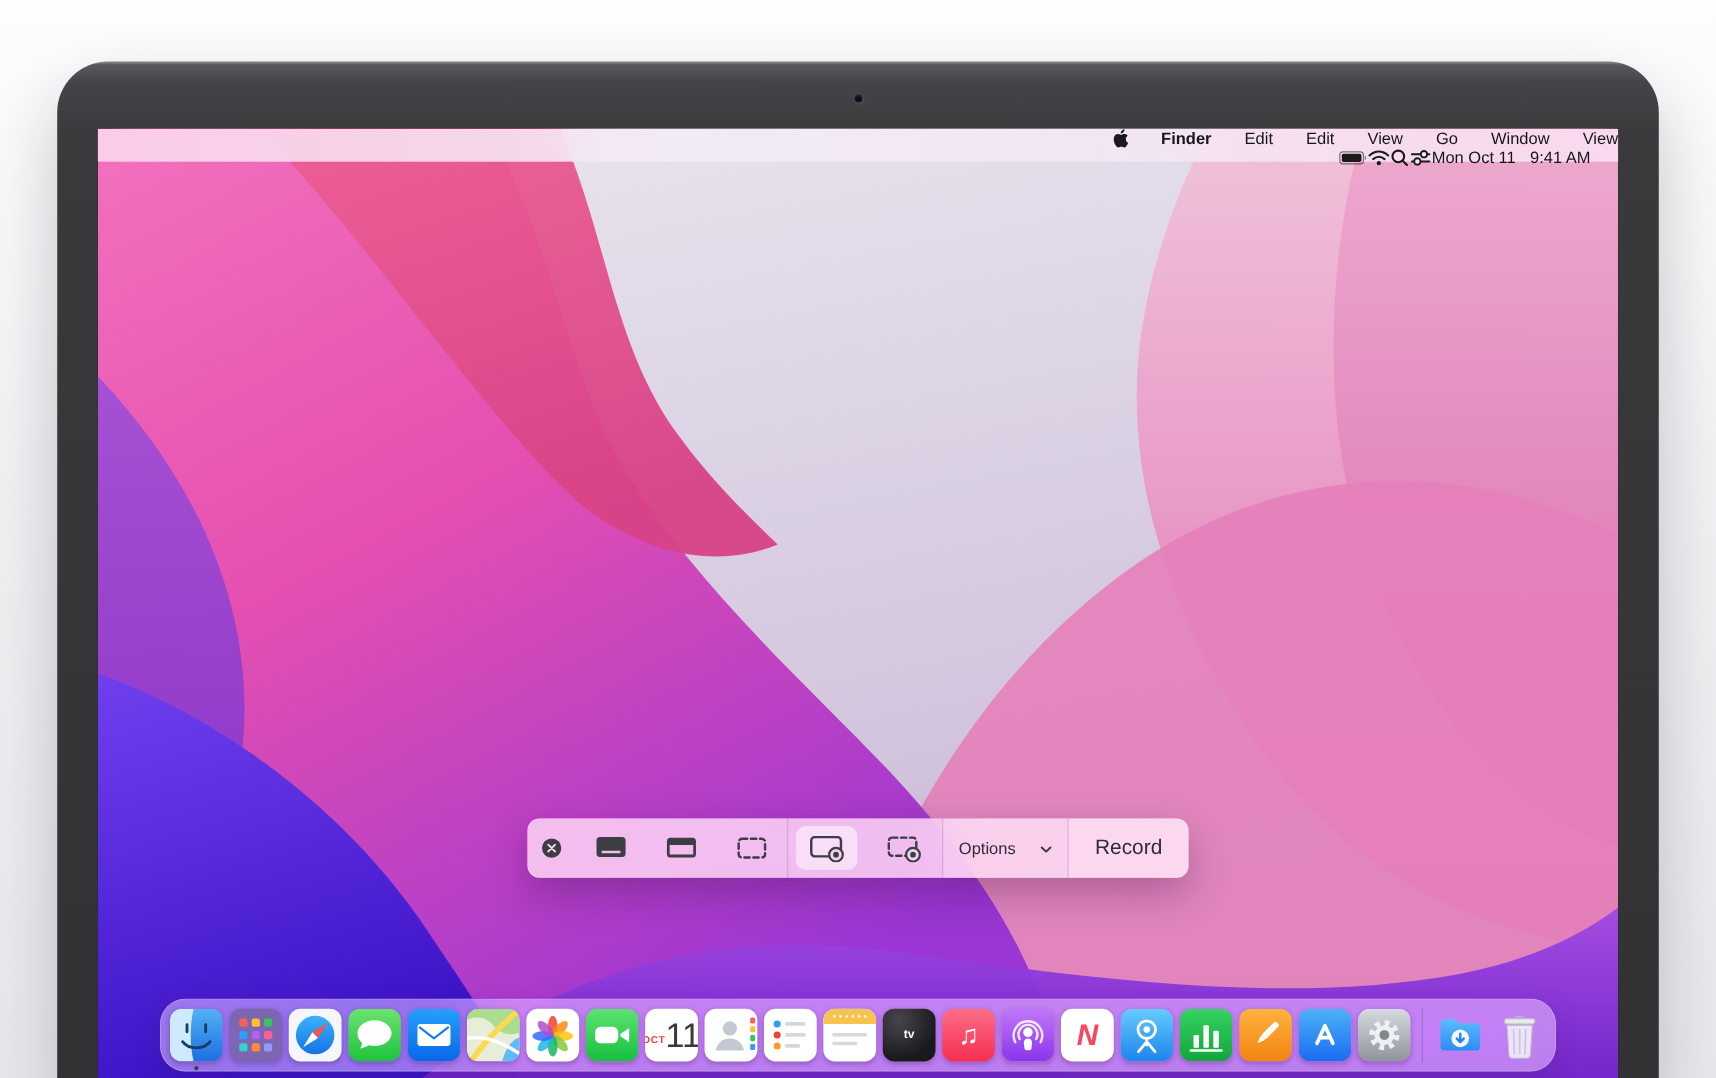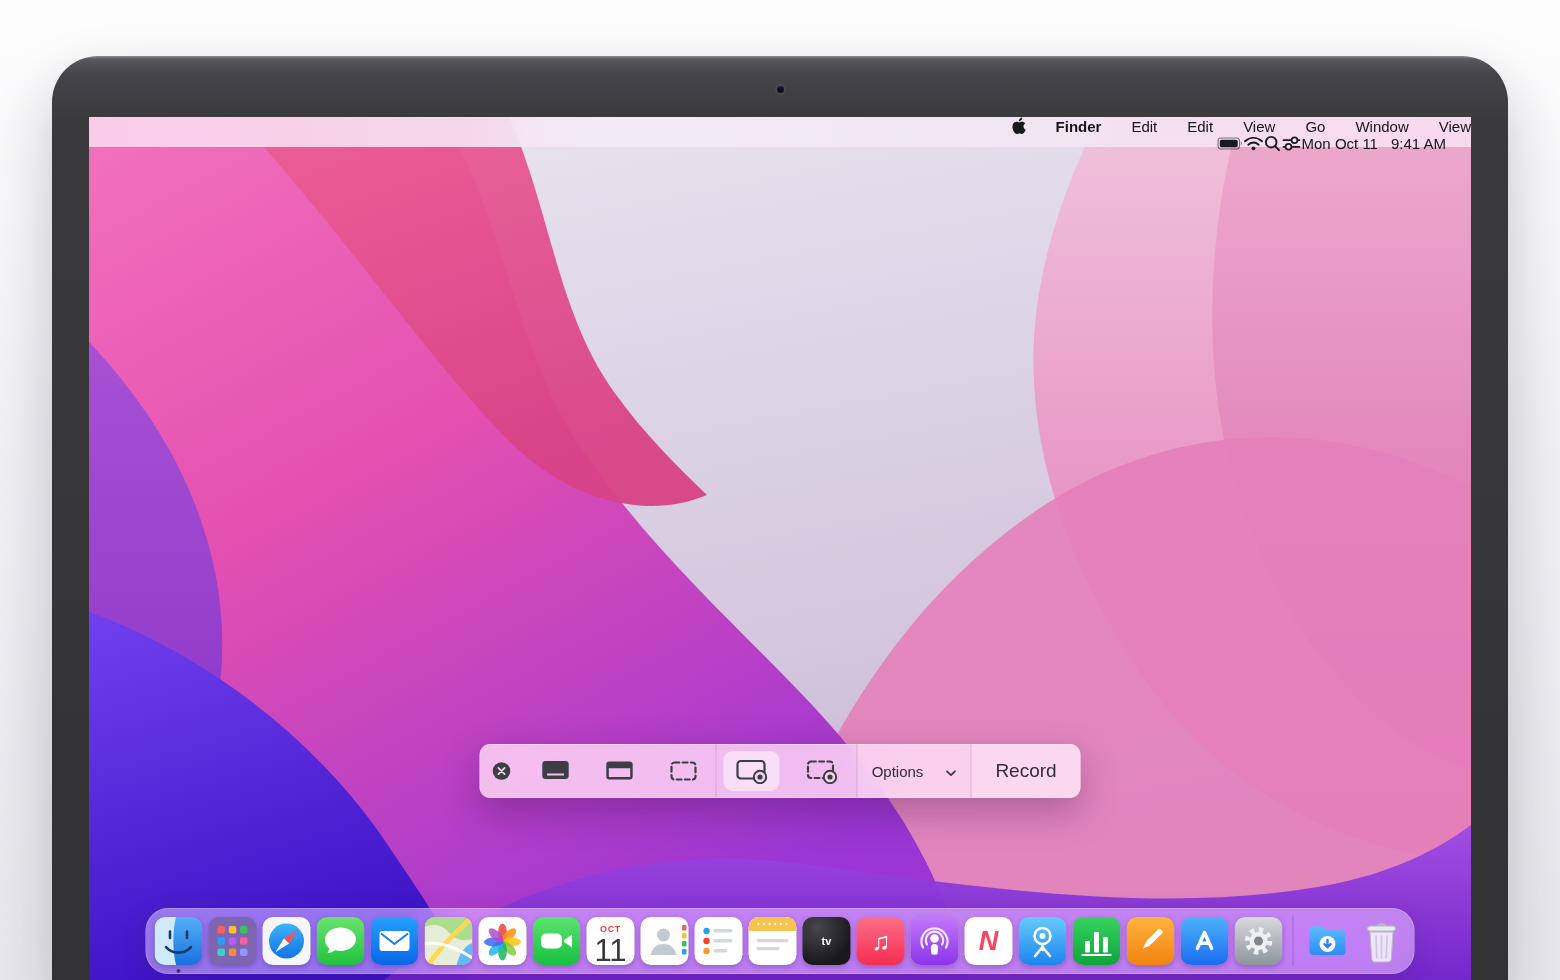--- a/index.html
+++ b/index.html
@@ -54,21 +54,21 @@
     background:rgba(252,238,249,.45); backdrop-filter:blur(28px) saturate(1.5);
     border-radius:23px; box-shadow:inset 0 0 0 0.5px rgba(255,255,255,.45), 0 8px 24px rgba(60,20,70,.18); z-index:4; }
   .dock-item { position:relative; width:48px; height:48px; flex:none; cursor:pointer; }
   .app { width:48px; height:48px; border-radius:10.5px; overflow:hidden; display:flex;
     align-items:center; justify-content:center; box-shadow:0 2px 5px rgba(50,20,60,.28); }
   .app svg { display:block; }
   .running::after { content:''; position:absolute; bottom:-8px; left:50%; width:4px; height:4px;
     margin-left:-2px; border-radius:50%; background:rgba(40,40,46,.8); }
   .dock-divider { width:1px; height:50px; background:rgba(70,40,70,.25); margin:0 4px; flex:none; }
 
-  .cal { background:#fff; flex-direction:column; }
+  .cal { background:#fff; flex-direction:row; }
   .cal-month { font-size:9px; font-weight:700; color:#fa3b30; letter-spacing:.7px; margin-top:7px; }
   .cal-day { font-size:31px; color:#3a3a3c; line-height:1; margin-top:1px; }
   .tv { background:radial-gradient(circle at 30% 22%,#45454b,#19191d 72%); color:#fff; font-weight:700; font-size:11px; }
   .music { background:linear-gradient(180deg,#fd6e87,#f62e52); color:#fff; font-size:25px; }
   .news { background:#fff; color:#fc4360; font-weight:800; font-size:27px; font-style:italic; }
 </style>
 </head>
 <body>
 
 <div class="stage">

